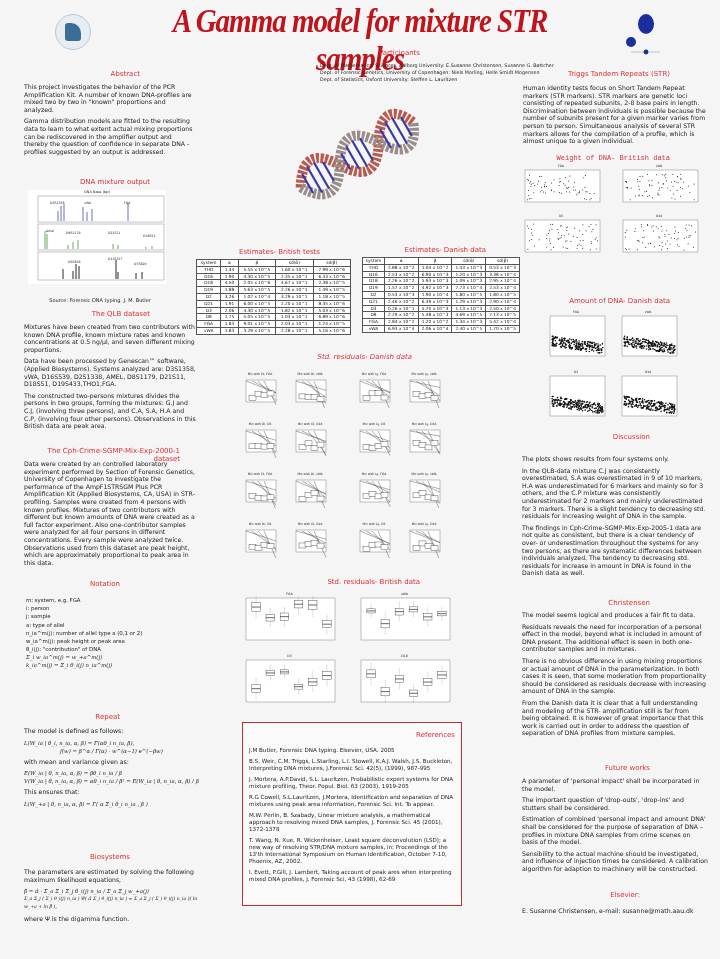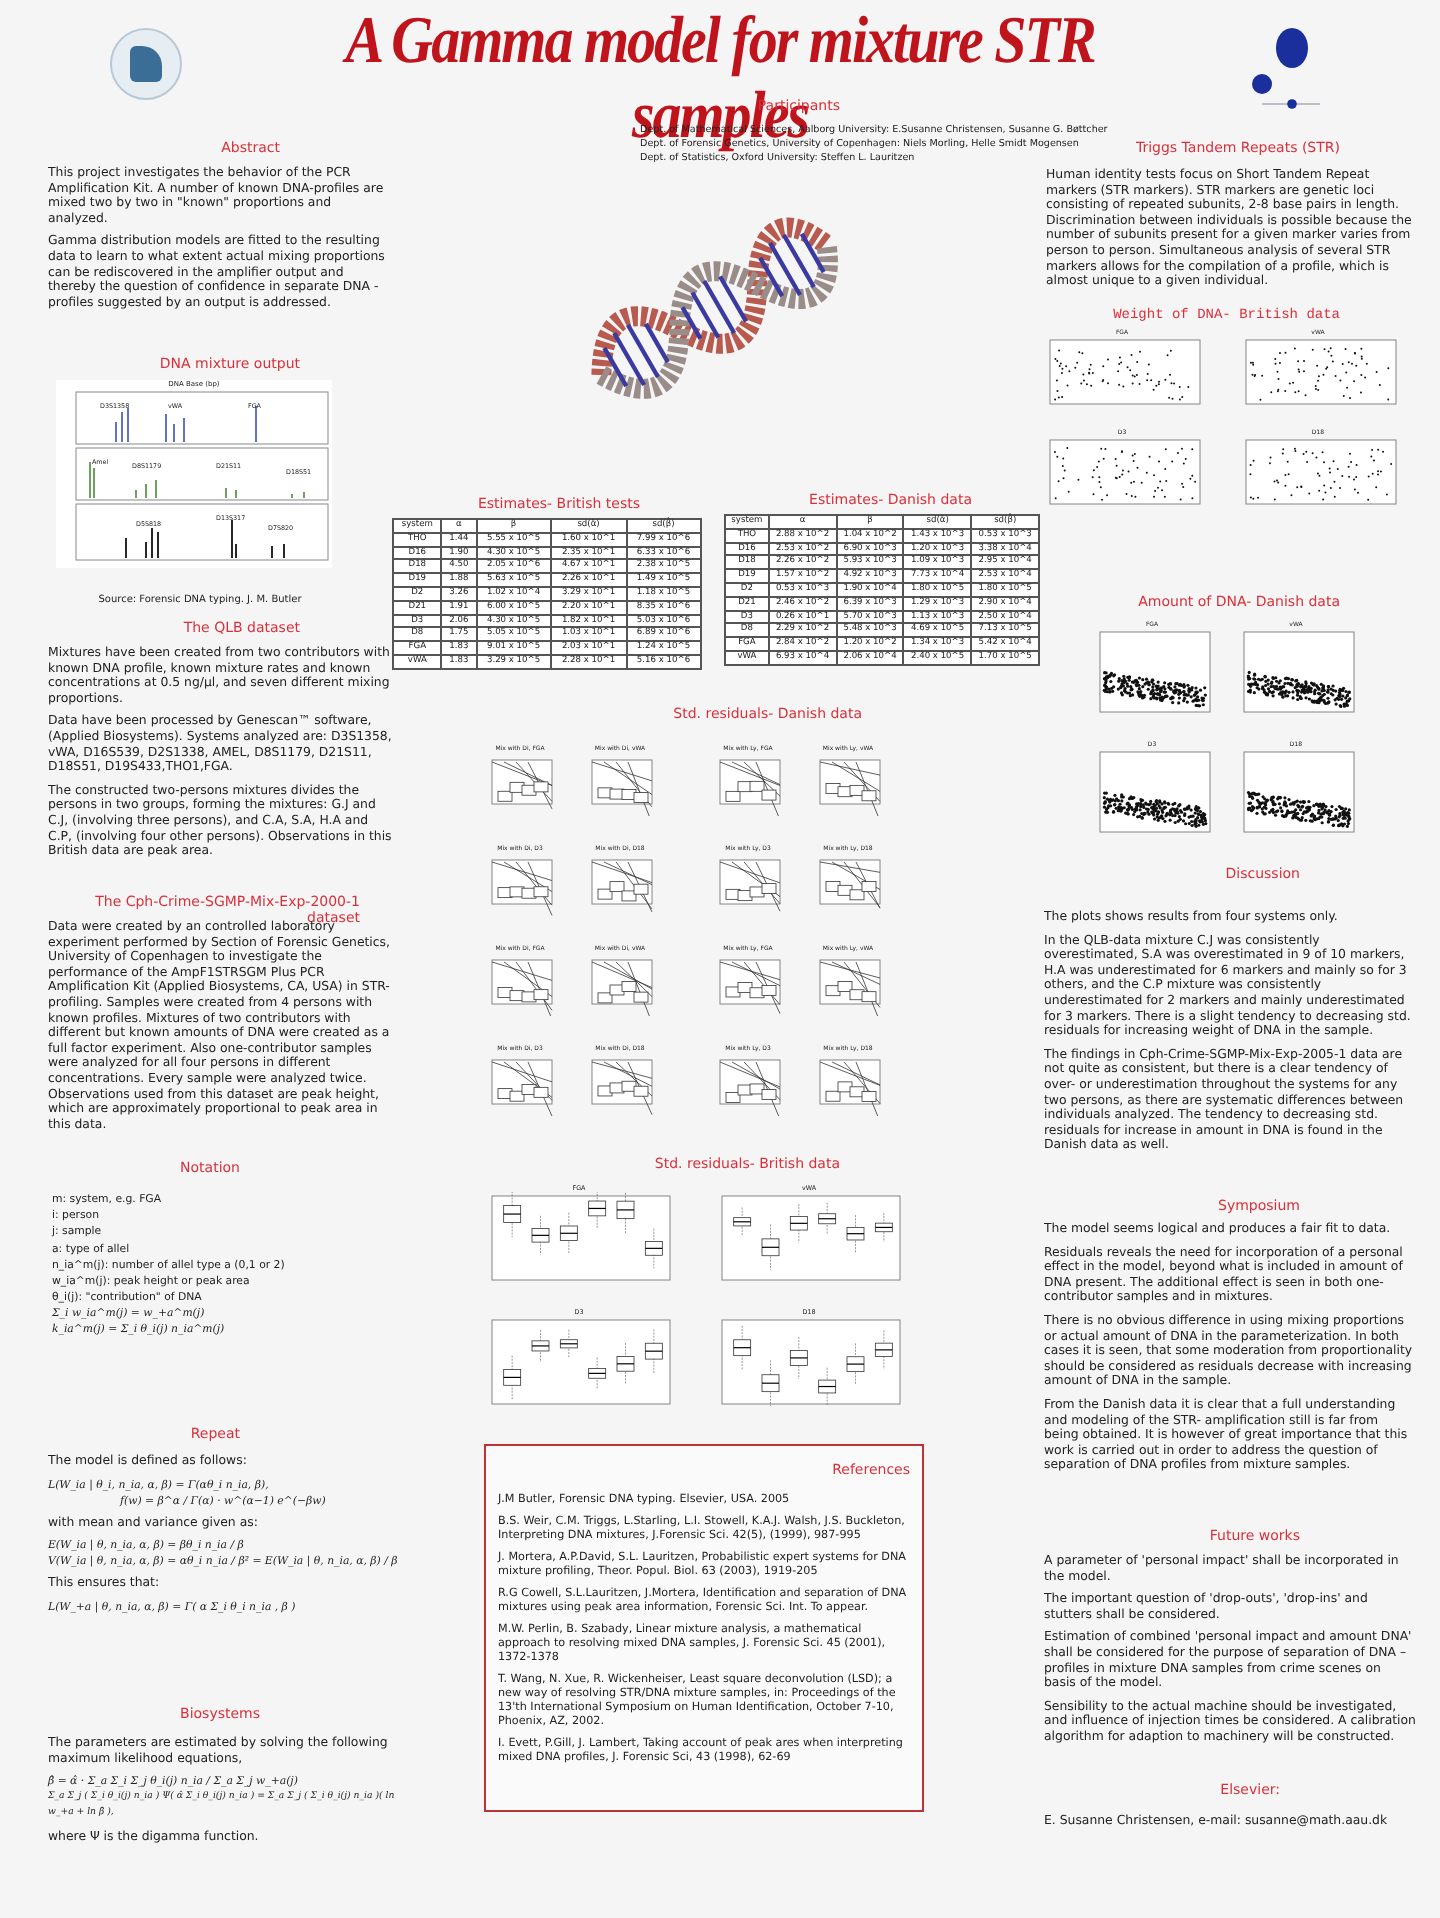--- a/index.html
+++ b/index.html
@@ -322,21 +322,21 @@
       <tr>
         <td>vWA</td>
         <td>6.93 x 10^4</td>
         <td>2.06 x 10^4</td>
         <td>2.40 x 10^5</td>
         <td>1.70 x 10^5</td>
       </tr>
     </tbody>
 </table>
 
-<div class="abs h" style="left:311px;top:353px;width:120px;">Std. residuals-  Danish data</div>
+<div class="abs h" style="left:292px;top:353px;width:120px;font-style:italic;">Std. residuals-  Danish data</div>
 <div class="abs" id="danish-grid" style="left:242px;top:372px;width:220px;height:200px;">
     <div class="abs" style="left: 0px; top: 0px;"><div style="font-size:3px;text-align:center;width:36px;">Mix with Di, FGA</div><svg width="36" height="32" viewBox="0 0 36 32">
         <rect x="4" y="4" width="30" height="22" fill="#fff" stroke="#666" stroke-width="0.4"></rect>
         <line x1="4" y1="5" x2="34" y2="16.707731435075402" stroke="#333" stroke-width="0.4"></line>
         <line x1="10" y1="5" x2="34" y2="16.7488529891707" stroke="#333" stroke-width="0.4"></line>
         <line x1="16" y1="5" x2="34" y2="24.685850353562273" stroke="#333" stroke-width="0.4"></line>
         <line x1="22" y1="5" x2="34" y2="28.458747155498713" stroke="#333" stroke-width="0.4"></line>
         <rect x="7" y="19.630798576306553" width="7" height="5" fill="#fff" stroke="#333" stroke-width="0.4"></rect>
         <rect x="13" y="15.161639741878027" width="7" height="5" fill="#fff" stroke="#333" stroke-width="0.4"></rect>
         <rect x="19" y="16.614387765171706" width="7" height="5" fill="#fff" stroke="#333" stroke-width="0.4"></rect>
@@ -1807,21 +1807,21 @@
       </svg></div>
   </div>
 
 <div class="abs h" style="left:570px;top:433px;width:80px;">Discussion</div>
 <div class="abs" style="left:522px;top:455px;width:186px;">
   <p class="p">The plots shows results from four systems only.</p>
   <p class="p">In the QLB-data mixture C.J was consistently overestimated, S.A was overestimated in 9 of 10 markers, H.A was underestimated for 6 markers and mainly so for 3 others, and the C.P mixture was consistently underestimated for 2 markers and mainly underestimated for 3 markers. There is a slight tendency to decreasing std. residuals for increasing weight of DNA in the sample.</p>
   <p class="p">The findings in Cph-Crime-SGMP-Mix-Exp-2005-1 data are not quite as consistent, but there is a clear tendency of over- or underestimation throughout the systems for any two persons, as there are systematic differences between individuals analyzed. The tendency to decreasing std. residuals for increase in amount in DNA is found in the Danish data as well.</p>
 </div>
 
-<div class="abs h" style="left:570px;top:599px;width:80px;">Symposium</div>
+<div class="abs h" style="left:570px;top:599px;width:80px;">Christensen</div>
 <div class="abs" style="left:522px;top:611px;width:186px;">
   <p class="p">The model seems logical and produces a fair fit to data.</p>
   <p class="p">Residuals reveals the need for incorporation of a personal effect in the model, beyond what is included in amount of DNA present. The additional effect is seen in both one-contributor samples and in mixtures.</p>
   <p class="p"> There is no obvious difference in using mixing proportions or actual amount of DNA in the parameterization. In both cases it is seen, that some moderation from proportionality should be considered as residuals decrease with increasing amount of DNA in the sample.</p>
   <p class="p"> From the Danish data it is clear that a full understanding and modeling of the STR- amplification still is far from being obtained. It is however of great importance that this work is carried out in order to address the question of separation of DNA profiles from mixture samples.</p>
 </div>
 
 <div class="abs h" style="left:570px;top:764px;width:80px;">Future works</div>
 <div class="abs" style="left:522px;top:777px;width:186px;">
   <p class="p">A parameter of 'personal impact' shall be incorporated in the model.</p>

